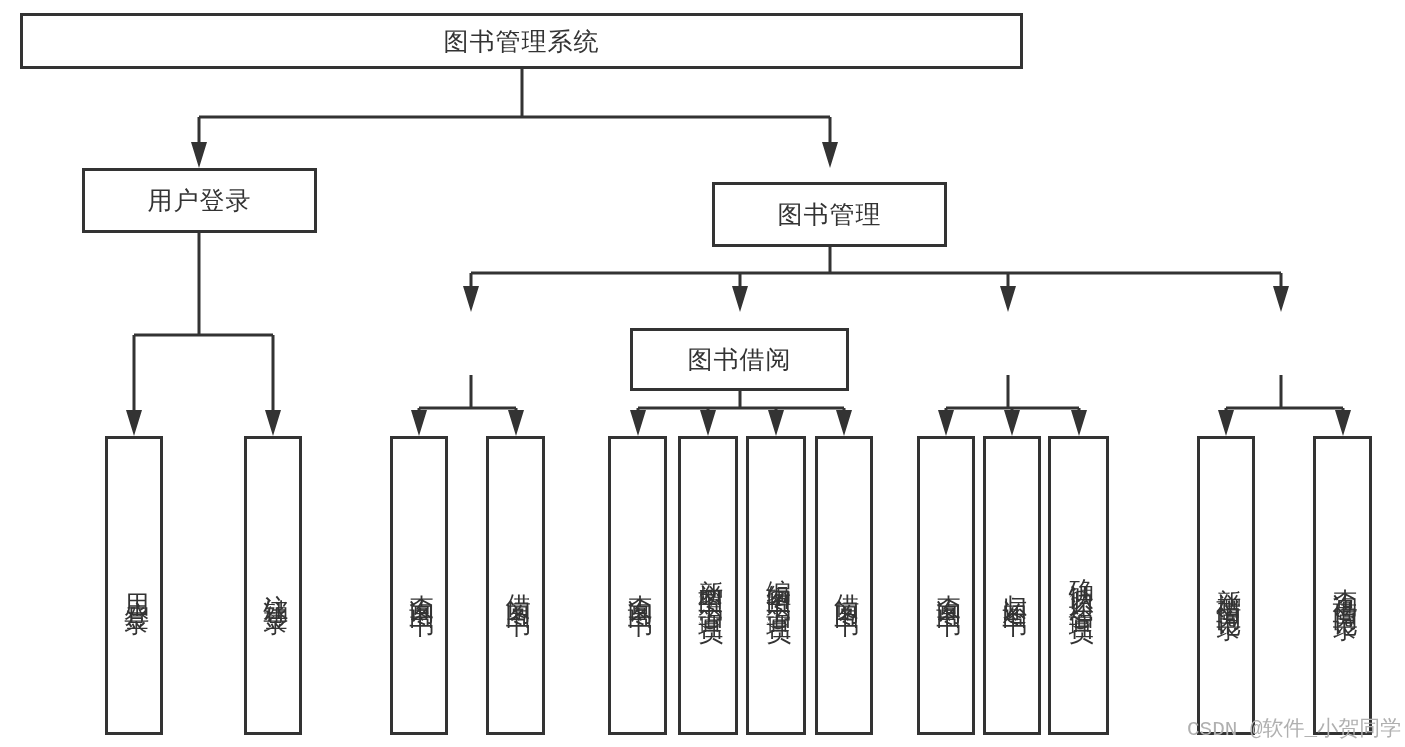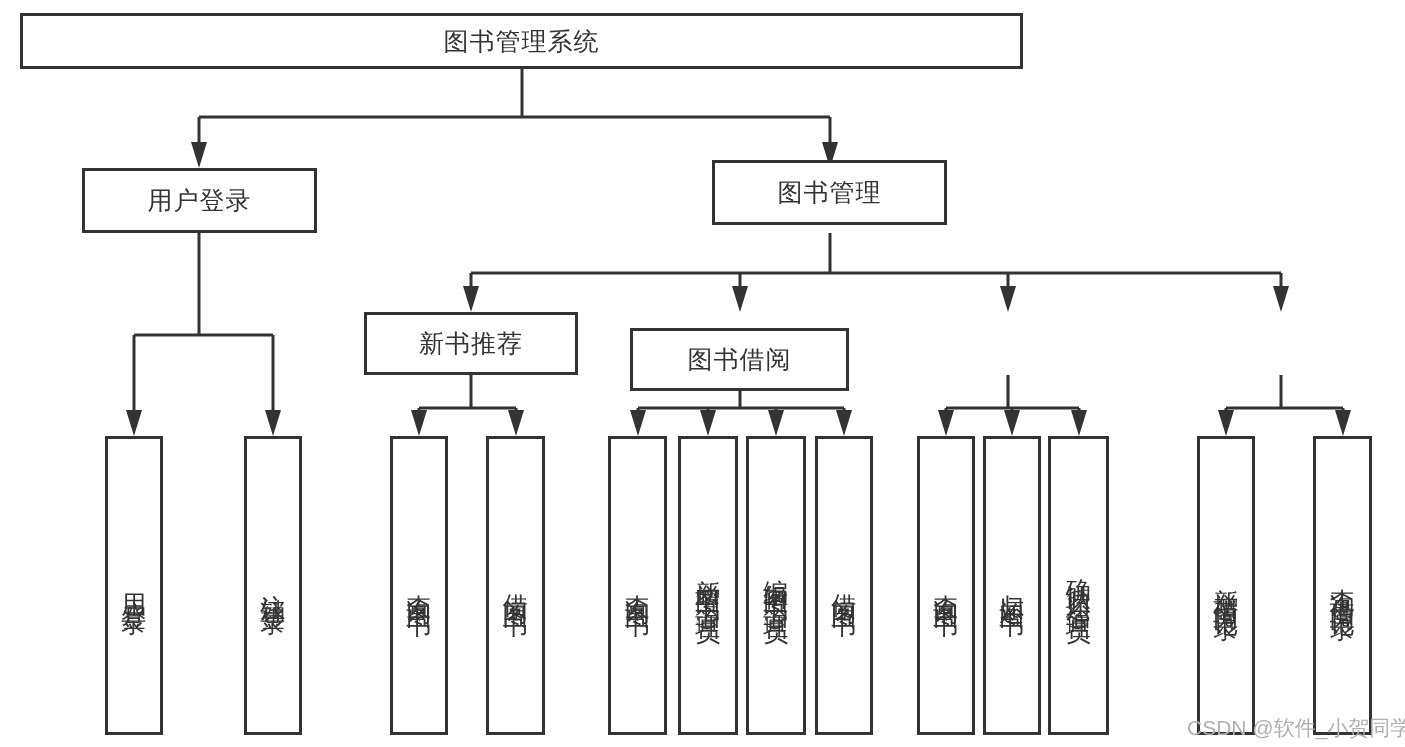--- a/index.html
+++ b/index.html
@@ -6,21 +6,21 @@
     --line:#333333;
     --text:#333333;
     --bg:#ffffff;
     --wm:#b0b0b0;
   }
   html,body{margin:0;padding:0;background:var(--bg);}
   .stage{
     position:relative;
     width:1405px;height:747px;
     background:var(--bg);
-    font-family:Liberation Sans, sans-serif;
+    font-family:Liberation Mono, monospace;
     overflow:hidden;
   }
   .connectors{position:absolute;left:0;top:0;z-index:1;}
   .cl{fill:none;stroke:var(--line);stroke-width:3;}
   .ah{fill:var(--line);stroke:none;}
   .box{
     position:absolute;
     box-sizing:border-box;
     border:3px solid var(--line);
     background:var(--bg);
@@ -82,27 +82,24 @@
     </g>
   </svg>
 
   <div class="box" style="left:20px;top:13px;width:1003px;height:56px">
     <span class="hlbl">图书管理系统</span>
   </div>
 
   <div class="box" style="left:82px;top:168px;width:235px;height:65px">
     <span class="hlbl">用户登录</span>
   </div>
-  <div class="box" style="left:712px;top:160px;width:235px;height:65px">
+  <div class="box" style="left:712px;top:182px;width:235px;height:65px">
     <span class="hlbl">图书管理</span>
   </div>
 
-  <div class="box" style="left:364px;top:312px;width:214px;height:63px">
-    <span class="hlbl">新书推荐</span>
-  </div>
   <div class="box" style="left:630px;top:328px;width:219px;height:63px">
     <span class="hlbl">图书借阅</span>
   </div>
 
   <div class="box leaf" style="left:105px;width:58px">
     <span class="vlbl">用户登录</span>
   </div>
   <div class="box leaf" style="left:244px;width:58px">
     <span class="vlbl">注销登录</span>
   </div>

